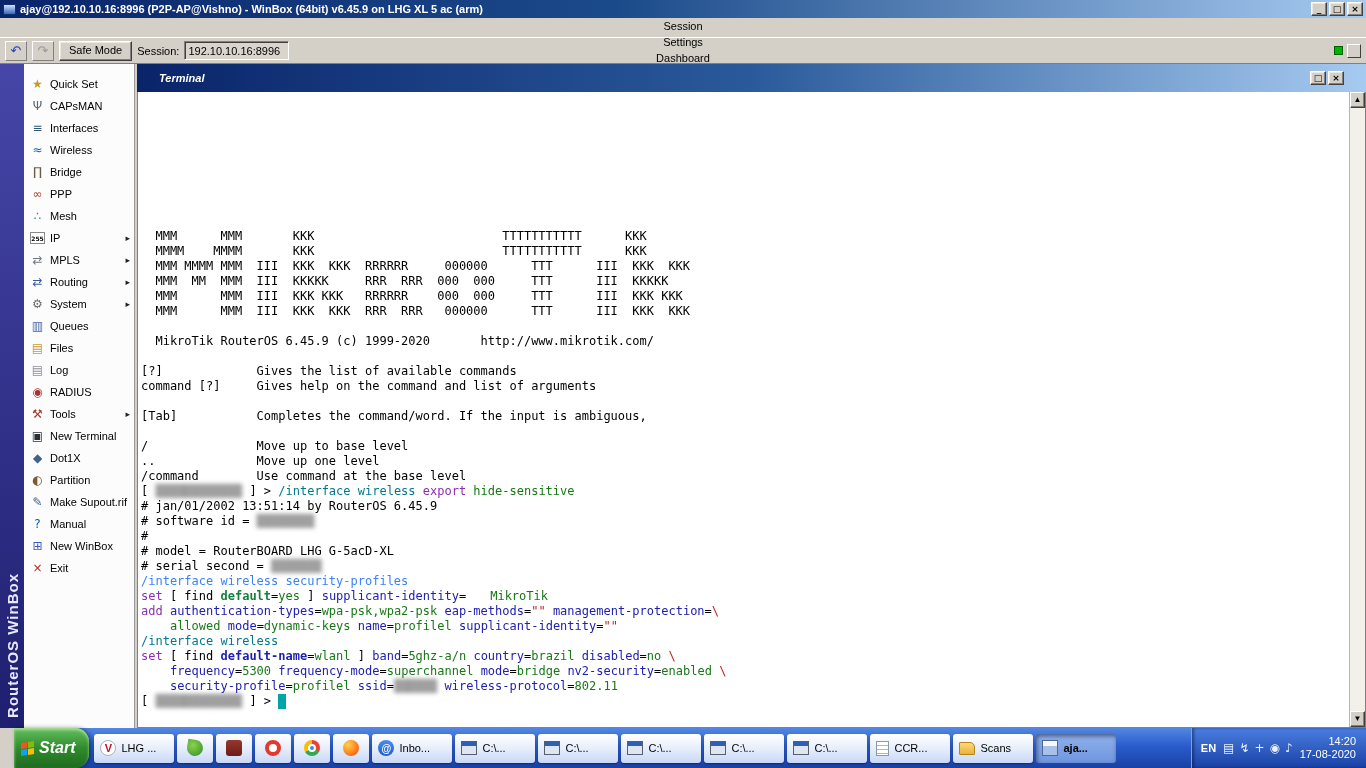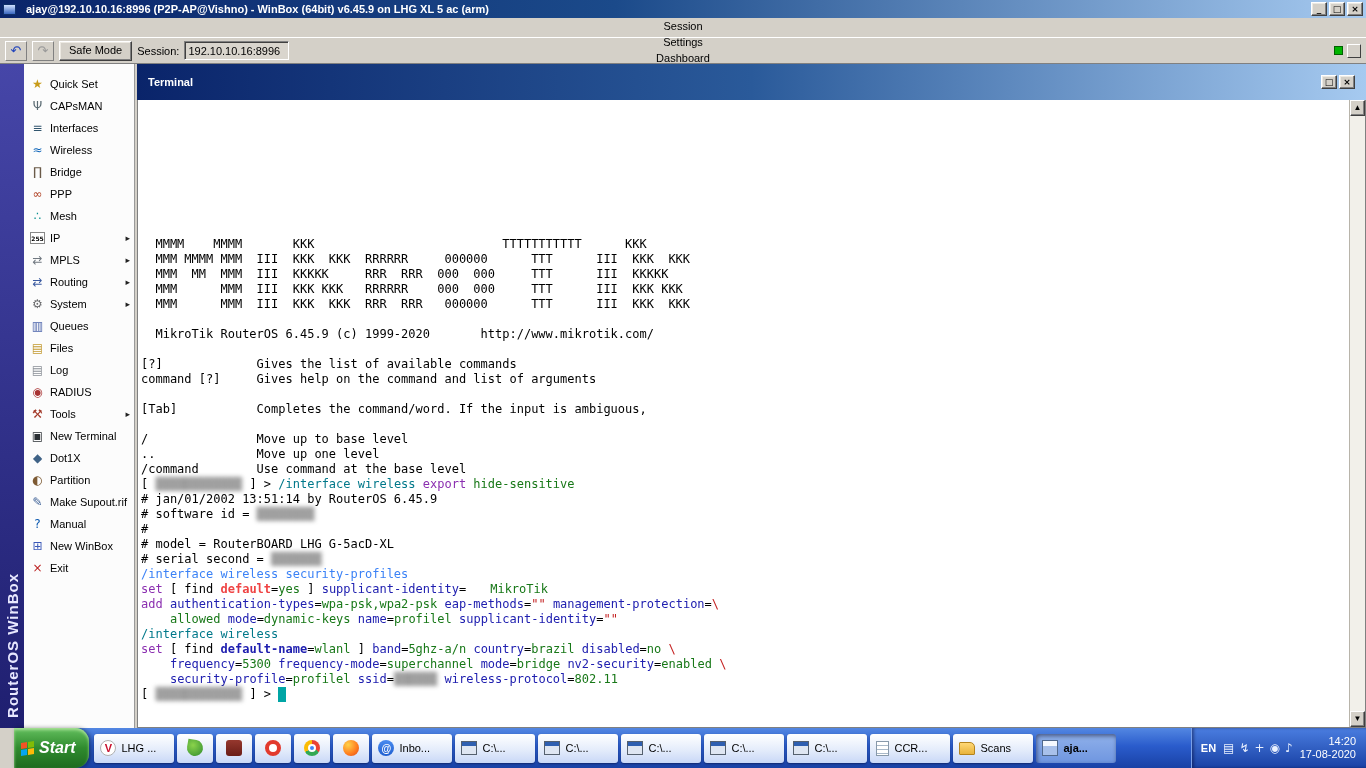--- a/index.html
+++ b/index.html
@@ -3,21 +3,21 @@
 <meta charset="utf-8">
 <style>
   *{margin:0;padding:0;box-sizing:border-box;}
   html,body{width:1366px;height:768px;overflow:hidden;}
   body{font-family:"Liberation Sans",sans-serif;background:#d4d0c8;position:relative;font-size:11px;}
 
   
   .titlebar{height:18px;background:linear-gradient(90deg,#0a246a 0%,#1b4a8a 45%,#a6caf0 100%);
     display:flex;align-items:center;color:#fff;font-weight:bold;padding:0 3px;gap:4px;}
   .app-icon{width:13px;height:11px;background:linear-gradient(#cfe0ff,#3a66c0);border:1px solid #10306a;flex:none;}
-  .title-text{white-space:nowrap;overflow:hidden;margin-left:6px;}
+  .title-text{white-space:nowrap;overflow:hidden;}
   .win-btns{margin-left:auto;display:flex;gap:2px;}
   .wbtn{width:16px;height:14px;background:#d4d0c8;border:1px solid;border-color:#fff #404040 #404040 #fff;
     box-shadow:inset -1px -1px 0 #808080,inset 1px 1px 0 #ece9e2;font-size:9px;line-height:12px;text-align:center;
     font-weight:bold;color:#000;cursor:pointer;font-family:"DejaVu Sans",sans-serif;}
   .menubar{height:19px;display:flex;align-items:center;background:#d4d0c8;padding:0 2px;flex-direction:column;}
   .menu-item{padding:2px 7px;cursor:pointer;}
   .toolbar{height:27px;display:flex;align-items:center;gap:5px;padding:0 5px;border-top:1px solid #fff;
     border-bottom:1px solid #808080;box-shadow:0 1px 0 #fff;}
   .tool-btn{width:22px;height:20px;background:#d4d0c8;border:1px solid;border-color:#fff #808080 #808080 #fff;
     font-size:13px;line-height:17px;text-align:center;color:#2244bb;cursor:pointer;}
@@ -39,22 +39,22 @@
   .sidebar{width:111px;background:#fcfcfc;border-right:1px solid #9a9a9a;padding-top:9px;overflow:hidden;flex:none;}
   .side-item{height:22px;display:flex;align-items:center;gap:5px;padding:0 4px 0 6px;cursor:pointer;}
   .side-item .ic{width:15px;height:15px;display:flex;align-items:center;justify-content:center;font-size:12px;flex:none;
     font-family:"DejaVu Sans",sans-serif;}
   .side-item .ic.ic-text{background:#fff;border:1px solid #888;color:#000;font-size:6px;font-weight:bold;width:15px;height:12px;}
   .side-item .lbl{white-space:nowrap;}
   .side-item .arrow{margin-left:auto;font-size:9px;color:#222;}
 
   
   .term{flex:1;display:flex;flex-direction:column;border-left:2px solid #d4d0c8;min-width:0;}
-  .term-title{height:36px;background:linear-gradient(90deg,#0a246a 0%,#2a5a9a 50%,#a6caf0 100%);display:flex;
-    align-items:center;color:#fff;font-weight:bold;padding:0 11px;flex:none;}
+  .term-title{height:28px;background:linear-gradient(90deg,#0a246a 0%,#2a5a9a 50%,#a6caf0 100%);display:flex;
+    align-items:center;color:#fff;font-weight:bold;padding:0 22px;flex:none;font-style:italic;}
   .term-main{flex:1;display:flex;background:#fff;border:1px solid #808080;border-top:none;min-height:0;}
   .term-out{flex:1;font-family:"DejaVu Sans Mono",monospace;font-size:12px;line-height:15px;color:#000;
     padding:2px 0 0 3px;overflow:hidden;cursor:text;}
   .tline{white-space:pre;height:15px;}
   .blur{filter:blur(2px);color:#444;}
   .cursor{display:inline-block;}
   .scrollbar{width:16px;background:#f2f0ea;border-left:1px solid #b8b4aa;display:flex;flex-direction:column;
     justify-content:space-between;flex:none;}
   .sb-btn{width:15px;height:16px;background:#d4d0c8;border:1px solid;border-color:#fff #404040 #404040 #fff;
     box-shadow:inset -1px -1px 0 #808080;font-size:8px;text-align:center;line-height:14px;color:#000;cursor:pointer;}
@@ -243,20 +243,21 @@
       <div class="term-out">
           <div class="tline"> </div>
           <div class="tline"> </div>
           <div class="tline"> </div>
           <div class="tline"> </div>
           <div class="tline"> </div>
           <div class="tline"> </div>
           <div class="tline"> </div>
           <div class="tline"> </div>
           <div class="tline"> </div>
+          <div class="tline"><span>  MMM      MMM       KKK                          TTTTTTTTTTT      KKK</span></div>
           <div class="tline"><span>  MMMM    MMMM       KKK                          TTTTTTTTTTT      KKK</span></div>
           <div class="tline"><span>  MMM MMMM MMM  III  KKK  KKK  RRRRRR     000000      TTT      III  KKK  KKK</span></div>
           <div class="tline"><span>  MMM  MM  MMM  III  KKKKK     RRR  RRR  000  000     TTT      III  KKKKK</span></div>
           <div class="tline"><span>  MMM      MMM  III  KKK KKK   RRRRRR    000  000     TTT      III  KKK KKK</span></div>
           <div class="tline"><span>  MMM      MMM  III  KKK  KKK  RRR  RRR   000000      TTT      III  KKK  KKK</span></div>
           <div class="tline"> </div>
           <div class="tline"><span>  MikroTik RouterOS 6.45.9 (c) 1999-2020       http://www.mikrotik.com/</span></div>
           <div class="tline"> </div>
           <div class="tline"><span>[?]             Gives the list of available commands</span></div>
           <div class="tline"><span>command [?]     Gives help on the command and list of arguments</span></div>
@@ -266,21 +267,21 @@
           <div class="tline"><span>/               Move up to base level</span></div>
           <div class="tline"><span>..              Move up one level</span></div>
           <div class="tline"><span>/command        Use command at the base level</span></div>
           <div class="tline"><span>[ </span><span class="blur">▒▒▒▒▒▒▒▒▒▒▒▒</span><span> ] &gt; </span><span style="color: rgb(0, 120, 138);">/interface wireless </span><span style="color: rgb(139, 47, 176);">export </span><span style="color: rgb(24, 120, 24);">hide-sensitive</span></div>
           <div class="tline"><span># jan/01/2002 13:51:14 by RouterOS 6.45.9</span></div>
           <div class="tline"><span># software id = </span><span class="blur">▒▒▒▒▒▒▒▒</span></div>
           <div class="tline"><span>#</span></div>
           <div class="tline"><span># model = RouterBOARD LHG G-5acD-XL</span></div>
           <div class="tline"><span># serial second = </span><span class="blur">▒▒▒▒▒▒▒</span></div>
           <div class="tline"><span style="color: #3b82f6;">/interface wireless security-profiles</span></div>
-          <div class="tline"><span style="color: rgb(139, 47, 176);">set </span><span>[ find </span><span style="color: #ef4444; font-weight: bold;">default</span><span>=</span><span style="color: rgb(24, 120, 24);">yes</span><span> ] </span><span style="color: rgb(32, 32, 176);">supplicant-identity</span><span>=</span><span style="color: rgb(24, 120, 24); padding-left: 24px;">MikroTik</span></div>
+          <div class="tline"><span style="color: rgb(139, 47, 176);">set </span><span>[ find </span><span style="color: #15803d; font-weight: bold;">default</span><span>=</span><span style="color: rgb(24, 120, 24);">yes</span><span> ] </span><span style="color: rgb(32, 32, 176);">supplicant-identity</span><span>=</span><span style="color: rgb(24, 120, 24); padding-left: 24px;">MikroTik</span></div>
           <div class="tline"><span style="color: rgb(139, 47, 176);">add </span><span style="color: rgb(32, 32, 176);">authentication-types</span><span>=</span><span style="color: rgb(24, 120, 24);">wpa-psk,wpa2-psk</span><span> </span><span style="color: rgb(32, 32, 176);">eap-methods</span><span>=</span><span style="color: rgb(196, 32, 32);">""</span><span> </span><span style="color: rgb(32, 32, 176);">management-protection</span><span>=</span><span style="color: rgb(196, 32, 32);">\</span></div>
           <div class="tline"><span>    </span><span style="color: rgb(24, 120, 24);">allowed</span><span> </span><span style="color: rgb(32, 32, 176);">mode</span><span>=</span><span style="color: rgb(24, 120, 24);">dynamic-keys</span><span> </span><span style="color: rgb(32, 32, 176);">name</span><span>=</span><span style="color: rgb(24, 120, 24);">profilel</span><span> </span><span style="color: rgb(32, 32, 176);">supplicant-identity</span><span>=</span><span style="color: rgb(196, 32, 32);">""</span></div>
           <div class="tline"><span style="color: rgb(0, 120, 138);">/interface wireless</span></div>
           <div class="tline"><span style="color: rgb(139, 47, 176);">set </span><span>[ find </span><span style="color: rgb(32, 32, 176); font-weight: bold;">default-name</span><span>=</span><span style="color: rgb(24, 120, 24);">wlanl</span><span> ] </span><span style="color: rgb(32, 32, 176);">band</span><span>=</span><span style="color: rgb(24, 120, 24);">5ghz-a/n</span><span> </span><span style="color: rgb(32, 32, 176);">country</span><span>=</span><span style="color: rgb(24, 120, 24);">brazil</span><span> </span><span style="color: rgb(32, 32, 176);">disabled</span><span>=</span><span style="color: rgb(24, 120, 24);">no</span><span> </span><span style="color: rgb(196, 32, 32);">\</span></div>
           <div class="tline"><span>    </span><span style="color: rgb(32, 32, 176);">frequency</span><span>=</span><span style="color: rgb(24, 120, 24);">5300</span><span> </span><span style="color: rgb(32, 32, 176);">frequency-mode</span><span>=</span><span style="color: rgb(24, 120, 24);">superchannel</span><span> </span><span style="color: rgb(32, 32, 176);">mode</span><span>=</span><span style="color: rgb(24, 120, 24);">bridge</span><span> </span><span style="color: rgb(32, 32, 176);">nv2-security</span><span>=</span><span style="color: rgb(24, 120, 24);">enabled</span><span> </span><span style="color: rgb(196, 32, 32);">\</span></div>
           <div class="tline"><span>    </span><span style="color: rgb(32, 32, 176);">security-profile</span><span>=</span><span style="color: rgb(24, 120, 24);">profilel</span><span> </span><span style="color: rgb(32, 32, 176);">ssid</span><span>=</span><span class="blur">▒▒▒▒▒▒</span><span> </span><span style="color: rgb(32, 32, 176);">wireless-protocol</span><span>=</span><span style="color: rgb(24, 120, 24);">802.11</span></div>
           <div class="tline"><span>[ </span><span class="blur">▒▒▒▒▒▒▒▒▒▒▒▒</span><span> ] &gt; </span><span class="cursor" style="background: rgb(0, 165, 165);"> </span></div>
         </div>
       <div class="scrollbar">
         <span class="sb-btn">▲</span>

